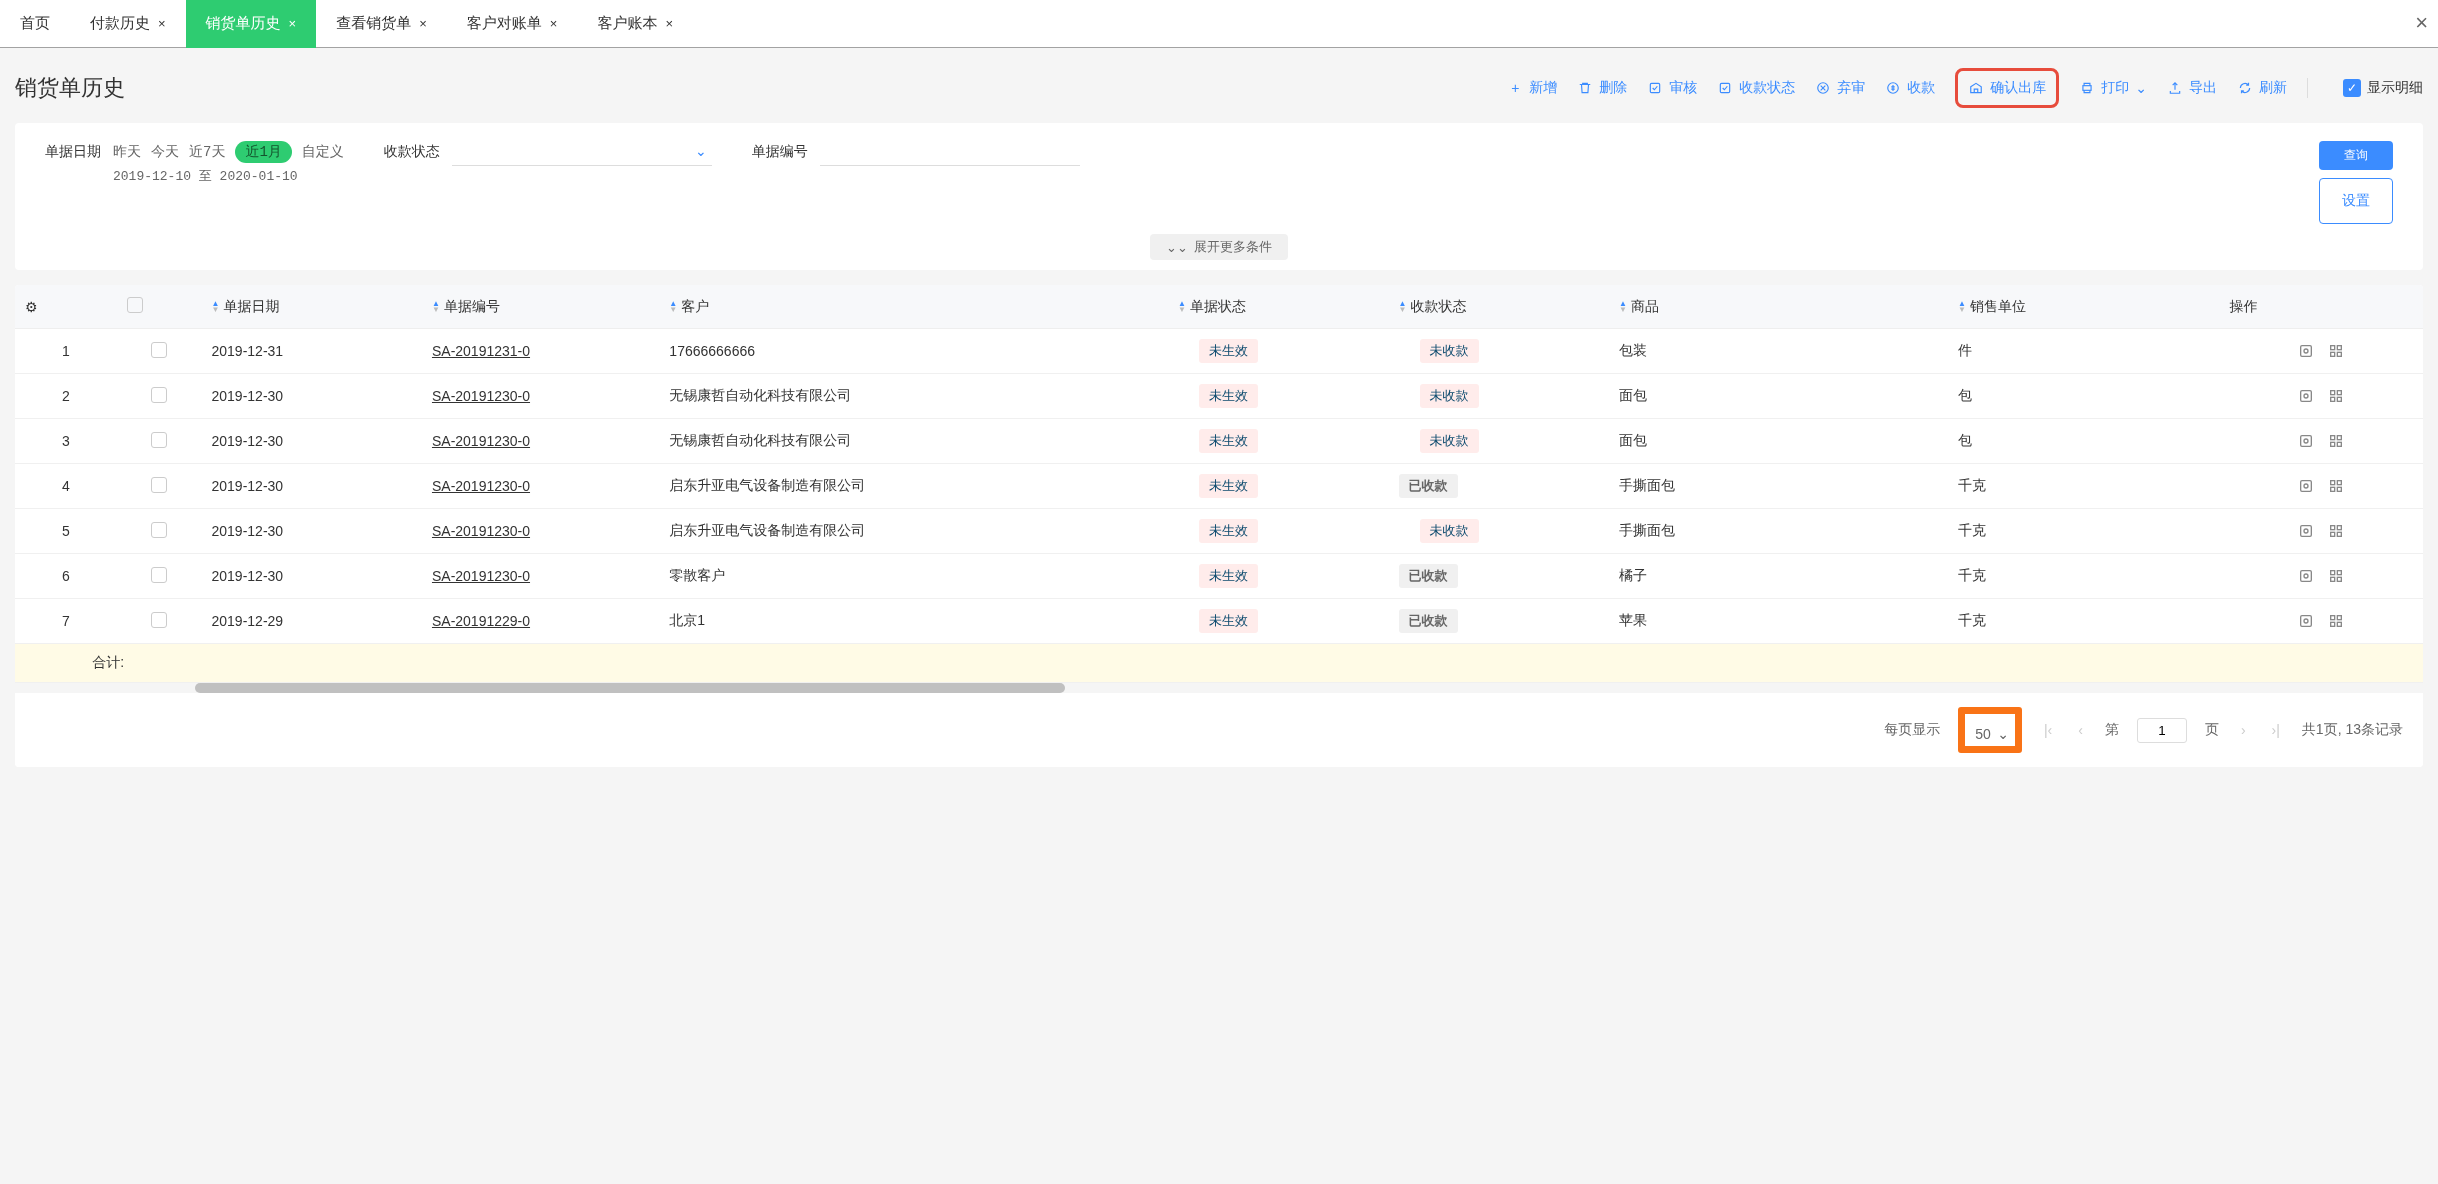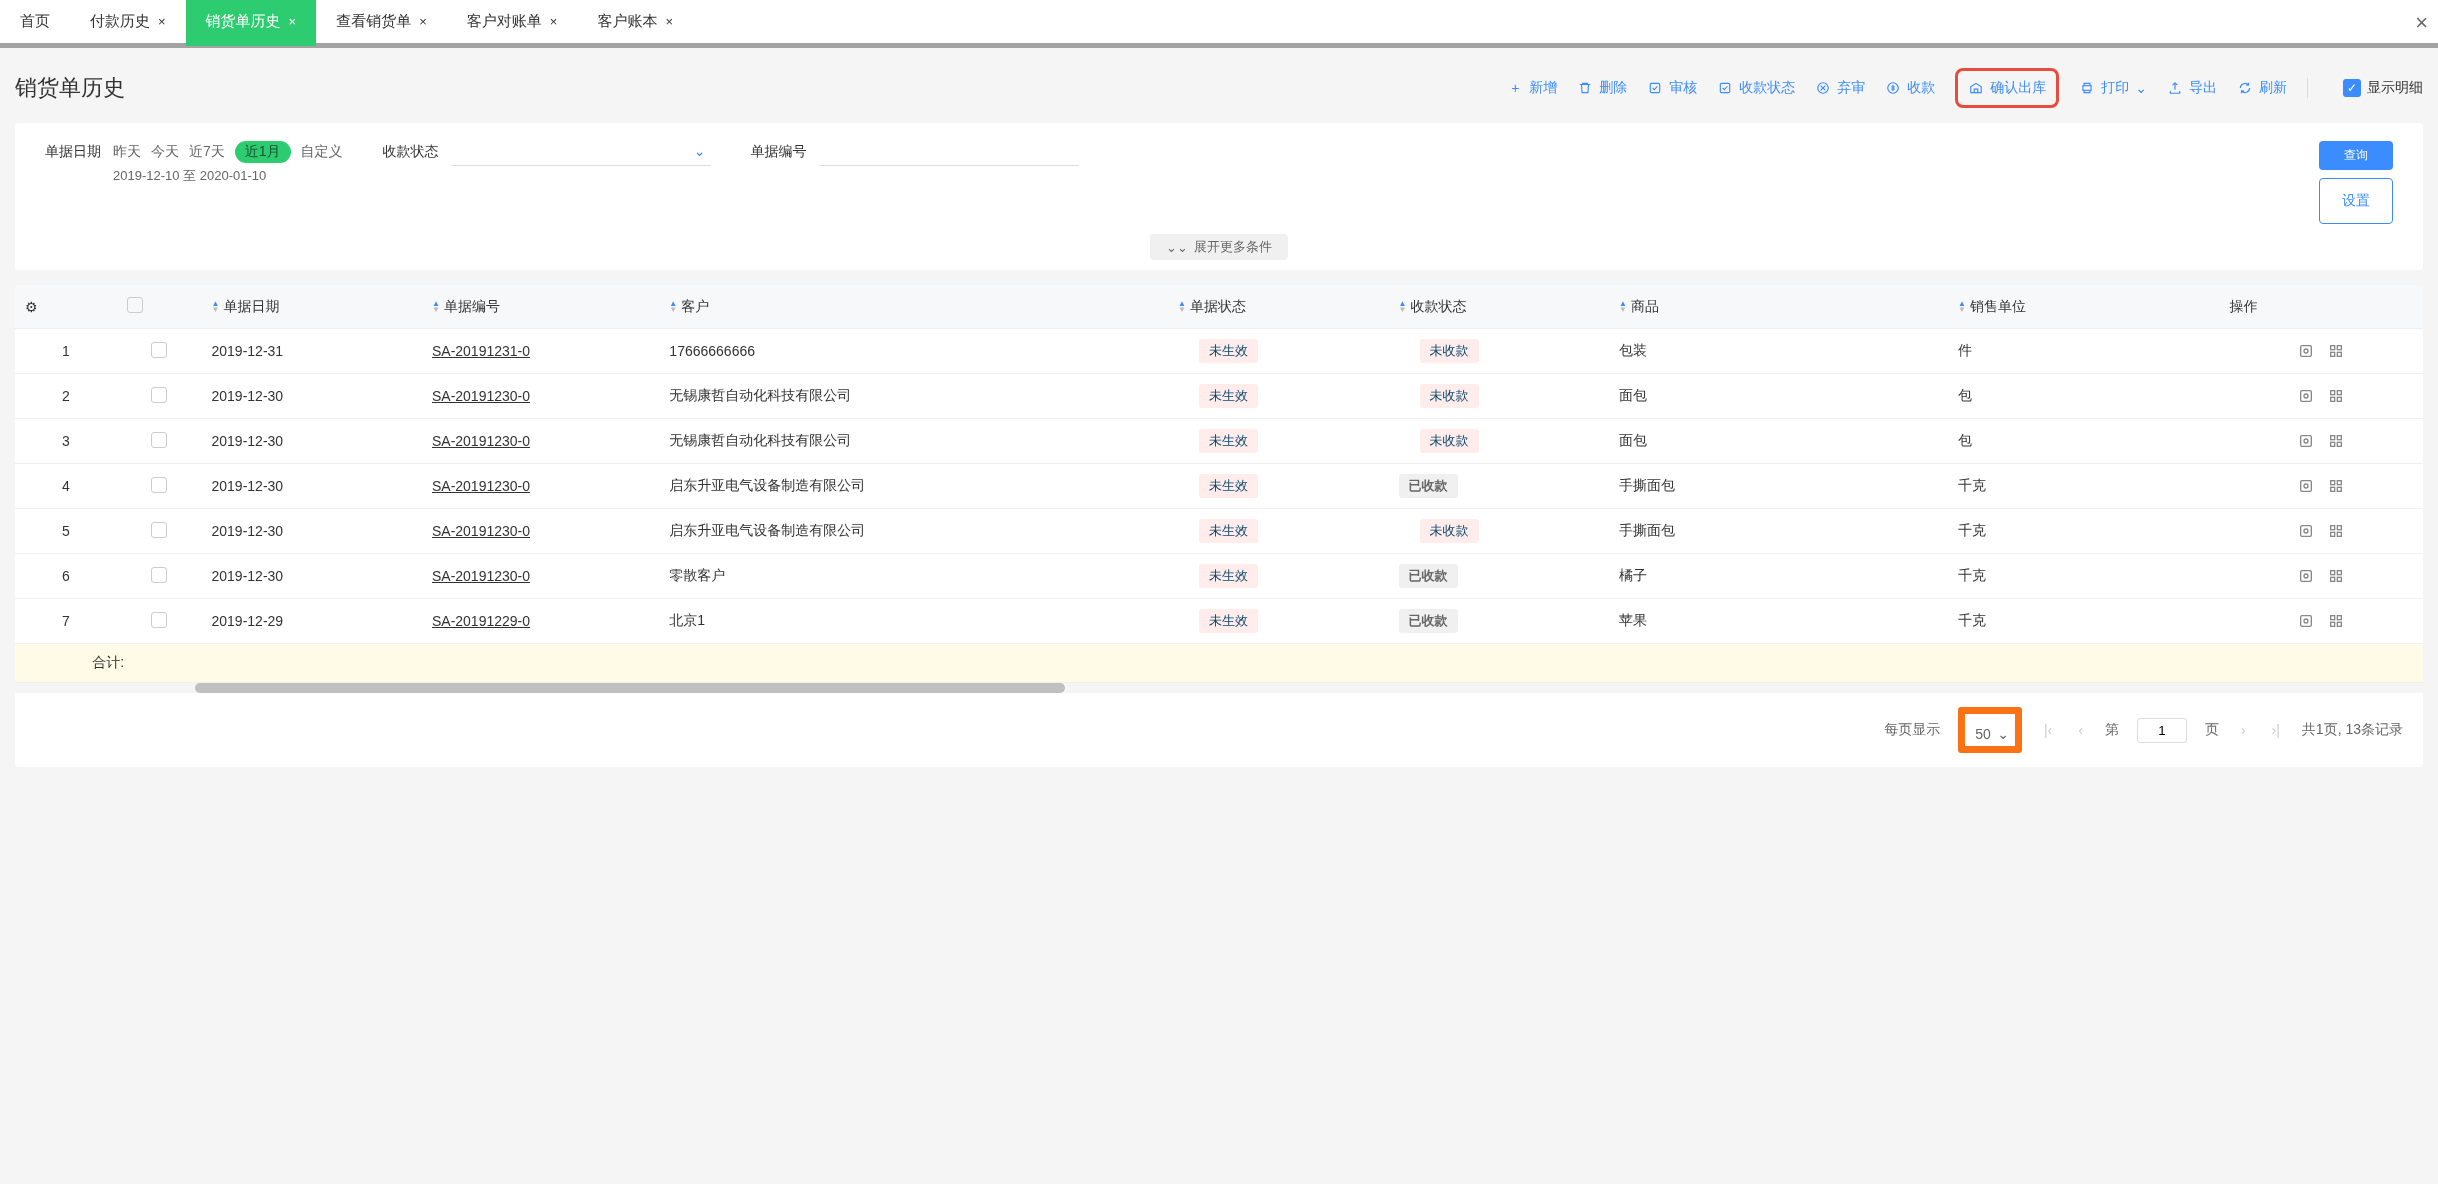--- a/index.html
+++ b/index.html
@@ -1,38 +1,38 @@
 <!DOCTYPE html>
 <html><head>
 <meta charset="utf-8">
 <style>
 * { box-sizing: border-box; margin: 0; padding: 0; }
 body { font-family: -apple-system, "PingFang SC", "Microsoft YaHei", sans-serif; background: #f5f5f5; font-size: 14px; color: #333; }
 
-.tabs-bar { display: flex; align-items: center; background: #fff; border-bottom: 5px solid #a3a3a3; height: 48px; position: relative; }
+.tabs-bar { display: flex; align-items: center; background: #fff; border-bottom: 1px solid #a3a3a3; height: 48px; position: relative; }
 .tab { padding: 0 20px; height: 48px; display: flex; align-items: center; cursor: pointer; font-size: 15px; gap: 6px; }
 .tab.active { background: #2ecc71; color: #fff; }
 .tab-close { font-size: 13px; cursor: pointer; margin-left: 2px; }
 .tabs-close-all { position: absolute; right: 10px; top: 10px; font-size: 22px; cursor: pointer; color: #666; }
 
 .content { padding: 10px 15px; }
 .page-header { display: flex; align-items: center; justify-content: space-between; padding: 10px 0 15px; }
 .page-title { font-size: 22px; font-weight: 500; color: #333; }
 .toolbar { display: flex; align-items: center; gap: 20px; }
 .tool-btn { display: flex; align-items: center; gap: 6px; color: #3b8cff; cursor: pointer; font-size: 14px; }
 .tool-btn .ico { width: 16px; height: 16px; display: inline-flex; align-items: center; justify-content: center; }
 .tool-btn.highlighted { border: 3px solid #e74c3c; border-radius: 8px; padding: 8px 10px; }
 .chk-show { display: flex; align-items: center; gap: 6px; color: #333; margin-left: 15px; }
 .chk-box { width: 18px; height: 18px; background: #3b8cff; border-radius: 3px; display: flex; align-items: center; justify-content: center; color: #fff; font-size: 12px; }
 
 .filter-panel { background: #fff; border-radius: 4px; padding: 18px 30px 10px; }
 .filter-row { display: flex; align-items: flex-start; gap: 40px; }
 .filter-item { display: flex; align-items: flex-start; gap: 12px; }
 .filter-label { font-size: 14px; color: #333; padding-top: 2px; }
-.date-opts { display: flex; flex-direction: column; gap: 4px; }
+.date-opts { display: flex; flex-direction: column; gap: 4px; font-family: Liberation Mono, monospace; }
 .date-pills { display: flex; gap: 10px; align-items: center; }
 .date-pill { color: #666; cursor: pointer; font-size: 14px; }
 .date-pill.active { background: #2ecc71; color: #14532d; padding: 2px 10px; border-radius: 12px; }
 .date-range { color: #666; font-size: 13px; }
 .filter-input { border: none; border-bottom: 1px solid #ddd; width: 260px; padding: 4px 0; font-size: 14px; background: transparent; }
 .filter-input-wrap { position: relative; }
 .dropdown-arrow { position: absolute; right: 5px; top: 2px; color: #3b8cff; }
 .filter-right { margin-left: auto; display: flex; flex-direction: column; gap: 8px; }
 .btn-query { background: #3b8cff; color: #fff; border: none; padding: 6px 22px; border-radius: 4px; cursor: pointer; font-size: 12px; }
 .btn-setup { background: #fff; color: #3b8cff; border: 1px solid #3b8cff; padding: 13px 22px; border-radius: 4px; cursor: pointer; font-size: 14px; }

